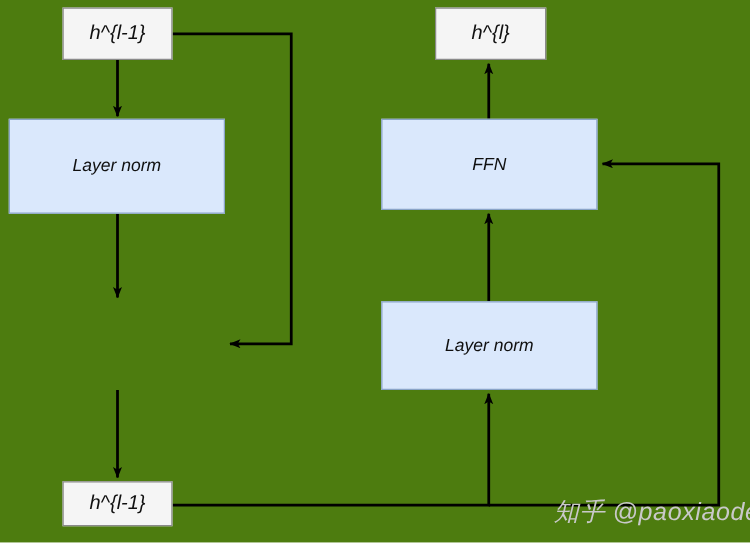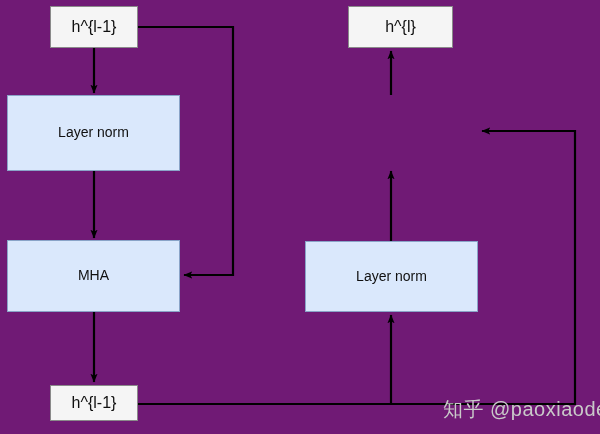--- a/index.html
+++ b/index.html
@@ -8,22 +8,23 @@
     padding: 0;
     background: #ffffff;
   }
   body {
     font-family: "Liberation Sans", sans-serif;
   }
   #diagram-canvas {
     position: relative;
     width: 600px;
     height: 434px;
-    background: #701a75;
+    background: #4d7c0f;
     overflow: hidden;
+    font-style: italic;
   }
   #diagram-svg {
     position: absolute;
     left: 0;
     top: 0;
     width: 600px;
     height: 434px;
   }
   .node-box {
     position: absolute;
@@ -44,21 +45,21 @@
   }
   .node-box.terminal {
     background: #f5f5f5;
     border: 1px solid #8a8a8a;
     font-size: 16px;
   }
   #node-h-in-top    { left: 50px;  top: 6px;   width: 88px;  height: 42px; }
   #node-layer-norm-1{ left: 7px;   top: 95px;  width: 173px; height: 76px; }
   #node-mha         { left: 7px;   top: 240px; width: 173px; height: 72px; }
   #node-h-mid       { left: 50px;  top: 385px; width: 88px;  height: 36px; }
-  #node-h-out-top   { left: 348px; top: 6px;   width: 105px;  height: 42px; }
+  #node-h-out-top   { left: 348px; top: 6px;   width: 89px;  height: 42px; }
   #node-ffn         { left: 305px; top: 95px;  width: 173px; height: 73px; }
   #node-layer-norm-2{ left: 305px; top: 241px; width: 173px; height: 71px; }
 
   #watermark {
     position: absolute;
     left: 443px;
     top: 396px;
     font-size: 20px;
     color: #c9c9c9;
     letter-spacing: 0.5px;
@@ -97,32 +98,32 @@
   </svg>
 
   <div class="node-box terminal" id="node-h-in-top">
     <span>h^{l-1}</span>
   </div>
 
   <div class="node-box process" id="node-layer-norm-1">
     <span>Layer norm</span>
   </div>
 
-  <div class="node-box process" id="node-mha">
-    <span>MHA</span>
-  </div>
 
   <div class="node-box terminal" id="node-h-mid">
     <span>h^{l-1}</span>
   </div>
 
   <div class="node-box terminal" id="node-h-out-top">
     <span>h^{l}</span>
   </div>
 
+  <div class="node-box process" id="node-ffn">
+    <span>FFN</span>
+  </div>
 
   <div class="node-box process" id="node-layer-norm-2">
     <span>Layer norm</span>
   </div>
 
   <div id="watermark">知乎 @paoxiaode</div>
 
 </div>
 
 </body></html>

